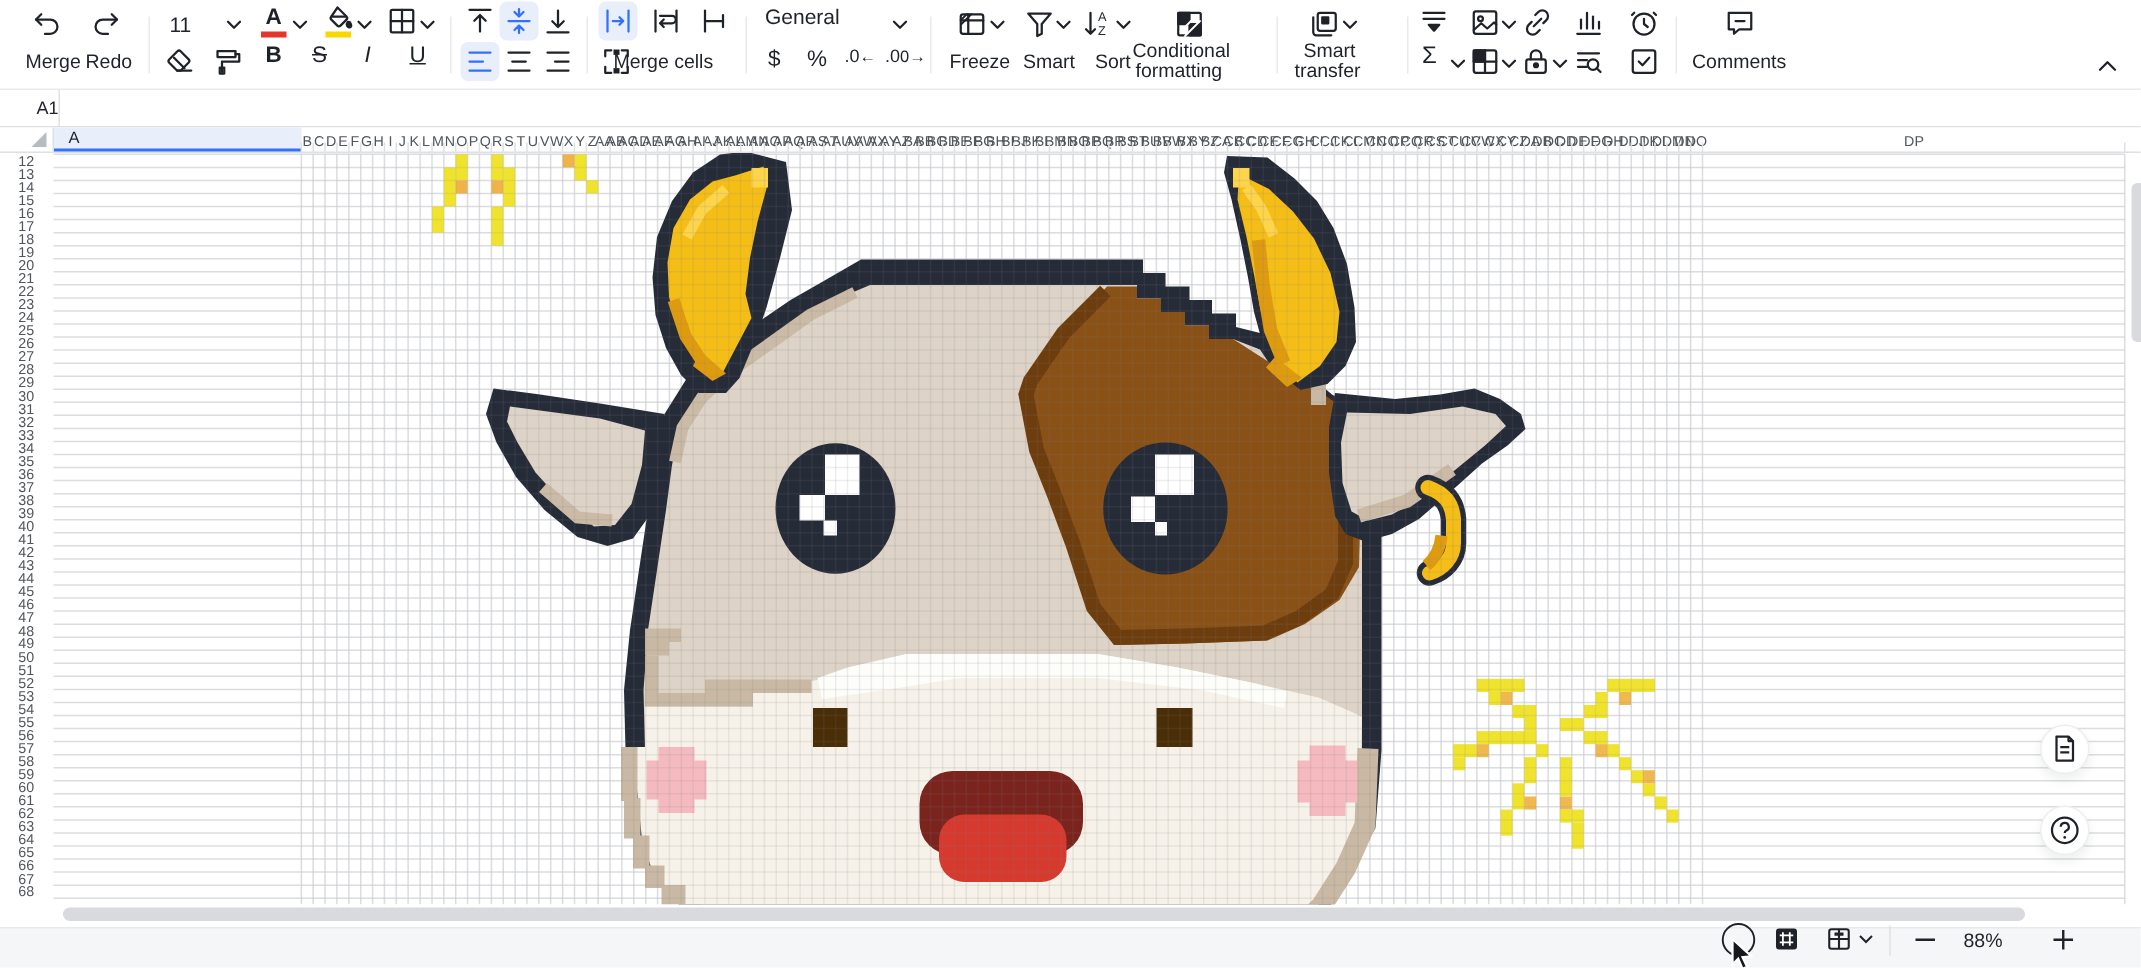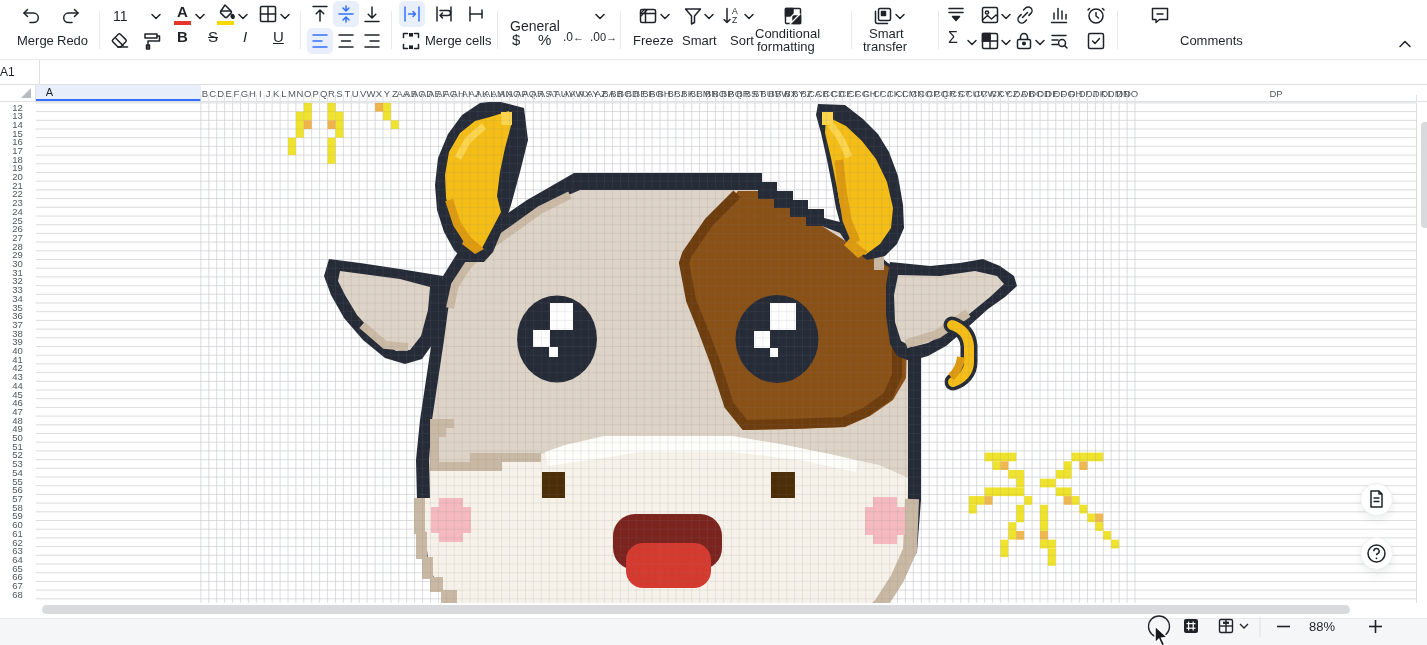--- a/index.html
+++ b/index.html
@@ -1,19 +1,19 @@
 <!DOCTYPE html>
 <html><head><meta charset="utf-8"><style>
 *{margin:0;padding:0;box-sizing:border-box}
 html,body{width:1427px;height:645px;overflow:hidden;background:#fff;
 font-family:"Liberation Sans",sans-serif;-webkit-font-smoothing:antialiased}
 .abs{position:absolute}
 #toolbar{position:absolute;left:0;top:0;width:1427px;height:60px;background:#fff;border-bottom:1px solid #e7e9eb}
 #fbar{position:absolute;left:0;top:60px;width:1427px;height:25px;background:#fff;border-bottom:1px solid #dee0e3}
-#fbar .name{position:absolute;left:0;top:0;width:40px;height:24px;line-height:24px;text-align:left;font-size:12px;color:#1f2329;border-right:1px solid #dee0e3}
+#fbar .name{position:absolute;left:0;top:0;width:40px;height:24px;line-height:24px;text-align:right;font-size:12px;color:#1f2329;border-right:1px solid #dee0e3}
 #corner{position:absolute;left:0;top:85px;width:35.7px;height:16.7px;background:#fff;border-right:1px solid #dee0e3;border-bottom:1px solid #dee0e3}
 #corner svg{position:absolute;right:3px;bottom:2px}
 #colhdr{position:absolute;left:35.7px;top:85px;width:1391.3px;height:16.7px;background:#fff;border-bottom:1px solid #dee0e3}
 #colA{position:absolute;left:0;top:0;width:165.2px;height:16.2px;background:#e9eefb;border-bottom:2.5px solid #3370ff;font-size:11px;color:#1f2329;line-height:15px;padding-left:10px}
 #sheet{position:absolute;left:0;top:101.7px;width:1427px;height:501.3px;background:#fff;overflow:hidden}
 #hscroll{position:absolute;left:42px;top:605px;width:1308px;height:9px;border-radius:5px;background:#d9dadd}
 #vscroll{position:absolute;left:1421px;top:122px;width:7px;height:106px;border-radius:4px 0 0 4px;background:#d9dadd}
 #bbar{position:absolute;left:0;top:618px;width:1427px;height:27px;background:#f5f6f7;border-top:1px solid #e7e9eb}
 .fab{position:absolute;width:33px;height:33px;border-radius:50%;background:#fff;border:1px solid #eceef0;box-shadow:0 4px 8px rgba(31,35,41,.08)}
 .hdrsvg text{font-size:9.5px;fill:#51565d}
@@ -129,23 +129,23 @@
       </svg></div>
 <div class="ic" style="left:360px;top:29px"><svg viewBox="0 0 24 24">
         <path d="M5 6 h14 M10 12 h9 M5 18 h14"></path>
       </svg></div>
 
 <div class="ic" style="left:399px;top:29px"><svg viewBox="0 0 24 24">
         <path d="M8.5 4.5 H4.5 V8.5 M15.5 4.5 h4 V8.5 M8.5 19.5 H4.5 V15.5 M15.5 19.5 h4 V15.5"></path>
         <rect x="10" y="4" width="4" height="3.6" fill="#1f2329" stroke="none"></rect>
         <rect x="10" y="16.4" width="4" height="3.6" fill="#1f2329" stroke="none"></rect>
       </svg></div>
-<div class="tx" style="left:425px;top:33px">Merge cells</div>
-
-<div class="tx" style="left:510px;top:18px;font-size:14px">General</div>
+<div class="tx" style="left:409px;top:33px">Merge cells</div>
+
+<div class="tx" style="left:510px;top:3px;font-size:14px">General</div>
 <div class="ic" style="left:588px;top:4px"><svg viewBox="0 0 24 24">
         <path d="M8 10.5 l4 4 l4-4"></path>
       </svg></div>
 <div class="sep" style="left:620px"></div>
 <div class="tx" style="left:512px;top:31px;font-size:15px">$</div>
 <div class="tx" style="left:538px;top:31px;font-size:15px">%</div>
 <div class="tx" style="left:563px;top:30px;font-size:12px">.0<span style="font-size:11px">←</span></div>
 <div class="tx" style="left:590px;top:30px;font-size:12px">.0<span style="font-size:11px">0→</span></div>
 
 <div class="ic" style="left:636px;top:4px"><svg viewBox="0 0 24 24">
@@ -256,21 +256,21 @@
 <div class="ic" style="left:1084px;top:29px"><svg viewBox="0 0 24 24">
         <rect x="4.5" y="4.5" width="15" height="15" rx="1.5"></rect>
         <path d="M8.5 12 l2.5 2.5 l4.5-5"></path>
       </svg></div>
 <div class="sep" style="left:1117px"></div>
 
 <div class="ic" style="left:1148px;top:3px"><svg viewBox="0 0 24 24">
         <path d="M4.5 5.5 h15 v11 h-8 l-3.5 3 v-3 h-3.5 z"></path>
         <line x1="9" y1="11" x2="15" y2="11"></line>
       </svg></div>
-<div class="tx" style="left:1180px;top:33px">Comments</div>
+<div class="tx" style="left:1128px;top:33px">Comments</div>
 <div class="ic" style="left:1393px;top:32px"><svg viewBox="0 0 24 24">
         <path d="M7 14.5 l5-5 l5 5"></path>
       </svg></div>
 </div>
 
 <div id="fbar">
     <div class="name">A1</div>
   </div>
 <div id="colhdr">
     <div id="colA">A</div>

